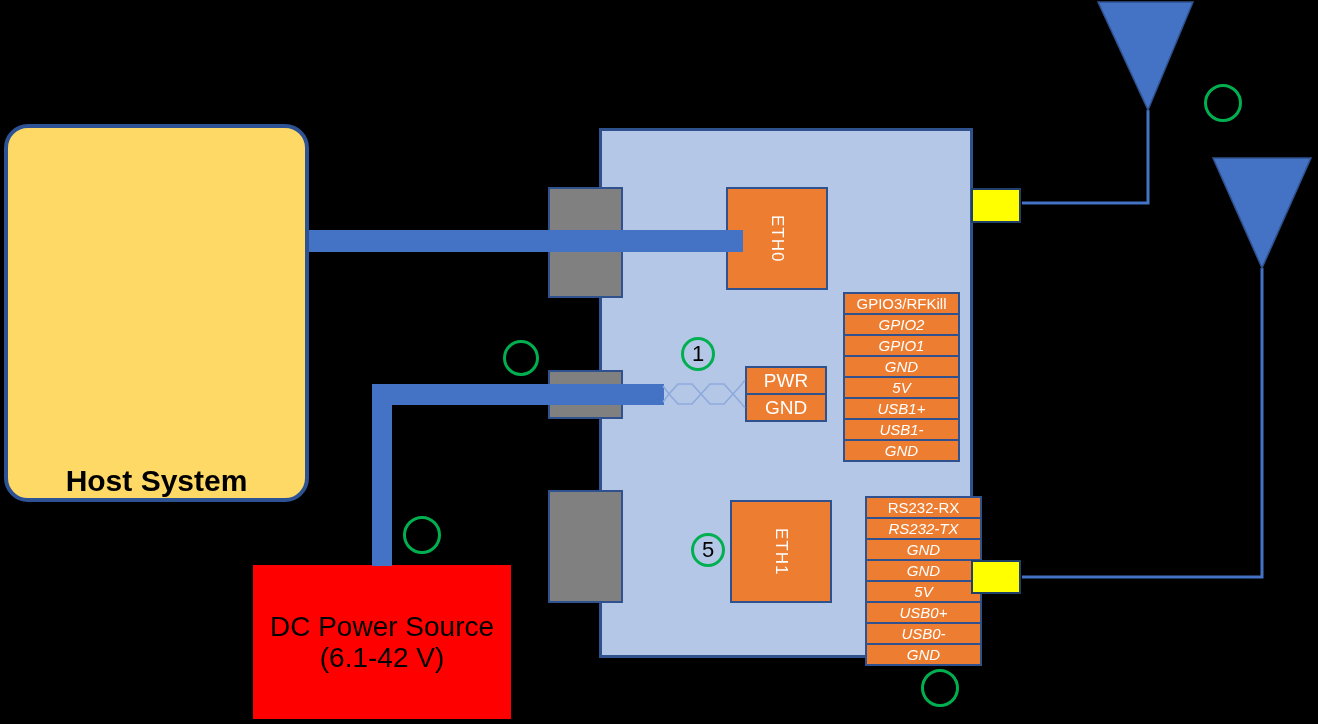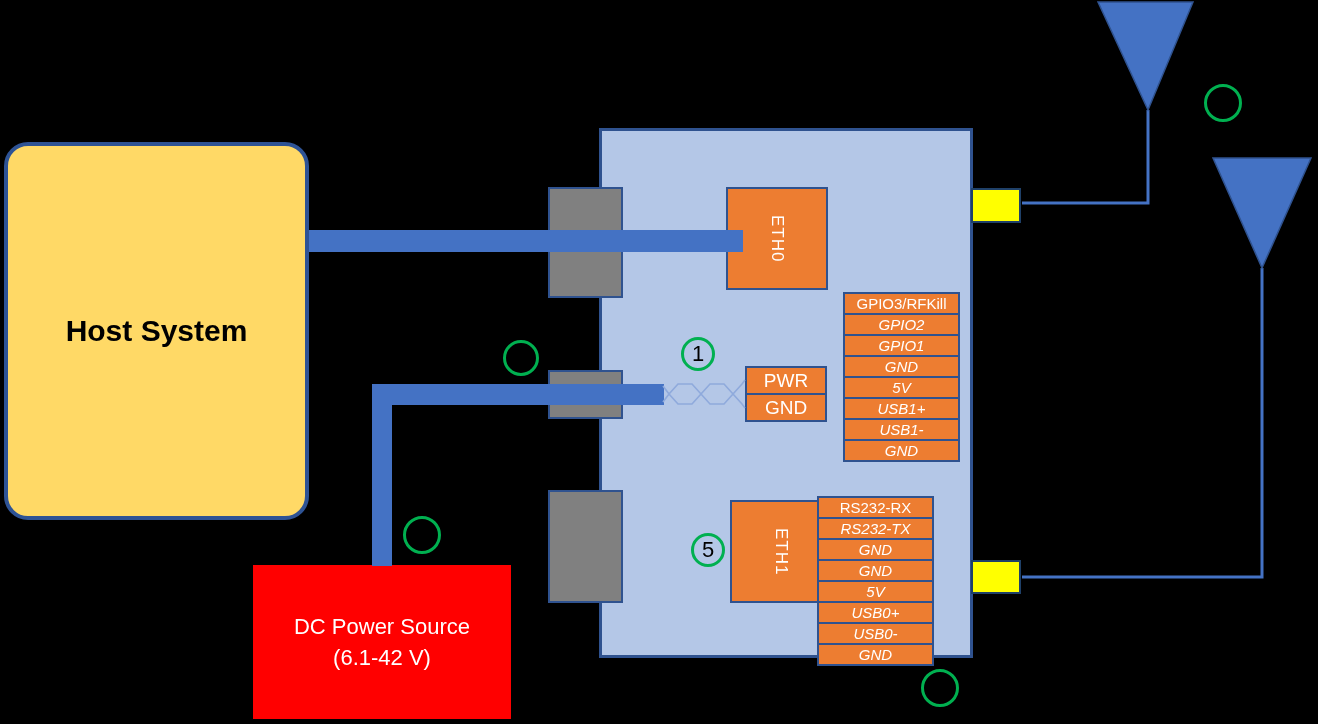--- a/index.html
+++ b/index.html
@@ -1,29 +1,29 @@
 <!DOCTYPE html>
 <html><head>
 <meta charset="utf-8">
 <style>
   html,body { margin:0; padding:0; background:#000; }
   * { box-sizing: border-box; font-family: "Liberation Sans", sans-serif; }
   .stage { position:relative; width:1318px; height:724px; background:#000; overflow:hidden; }
 
   
-  .host { position:absolute; left:4px; top:142px; width:305px; height:378px;
+  .host { position:absolute; left:4px; top:124px; width:305px; height:378px;
           background:#FFD966; border:4px solid #2E5395; border-radius:24px;
-          display:flex; align-items:center; justify-content:center; z-index:1; }
+          display:flex; align-items:flex-end; justify-content:center; z-index:1; }
   .host span { font-size:30px; font-weight:bold; color:#000; }
 
   
   .dcbox { position:absolute; left:253px; top:565px; width:258px; height:154px;
            background:#FF0000; display:flex; flex-direction:column; align-items:center;
            justify-content:center; z-index:1; }
-  .dcbox span { color:#ffffff; font-size:22px; line-height:31px; }
+  .dcbox span { color:#000000; font-size:28px; line-height:31px; }
 
   
   .board { position:absolute; left:599px; top:128px; width:374px; height:530px;
            background:#B4C7E7; border:3px solid #2F528F; z-index:1; }
 
   
   .gray { position:absolute; background:#808080; border:2px solid #2F528F; z-index:2; }
   .g1 { left:548px; top:187px; width:75px; height:111px; }
   .g2 { left:548px; top:370px; width:75px; height:49px; }
   .g3 { left:548px; top:490px; width:75px; height:113px; }
@@ -34,21 +34,21 @@
   .eth0 { left:726px; top:187px; width:102px; height:103px; }
   .eth1 { left:730px; top:500px; width:102px; height:103px; }
   .vtext { writing-mode:vertical-rl; color:#fff; font-size:17px; letter-spacing:1px; }
   .pwrbox { left:745px; top:366px; width:82px; height:29px; }
   .gndbox { left:745px; top:393px; width:82px; height:29px; }
   .pwrbox span, .gndbox span { color:#fff; font-size:19px; }
 
   
   .pins { position:absolute; width:117px; z-index:3; }
   .pins-top { left:843px; top:260px; }
-  .pins-bottom { left:817px; top:464px; }
+  .pins-bottom { left:865px; top:464px; }
   .pin-row { height:23px; background:#ED7D31; border:2px solid #2F528F;
              color:#fff; font-size:15px; text-align:center; line-height:19px;margin-top:32px; }
   .pin-row + .pin-row { margin-top:-2px;font-style:italic; }
 
   
   .cable { position:absolute; background:#4472C4; z-index:4; }
   .eth-cable { left:309px; top:230px; width:434px; height:22px; }
   .pwr-v { left:372px; top:384px; width:20px; height:182px; }
   .pwr-h { left:372px; top:384px; width:292px; height:21px; }
 

